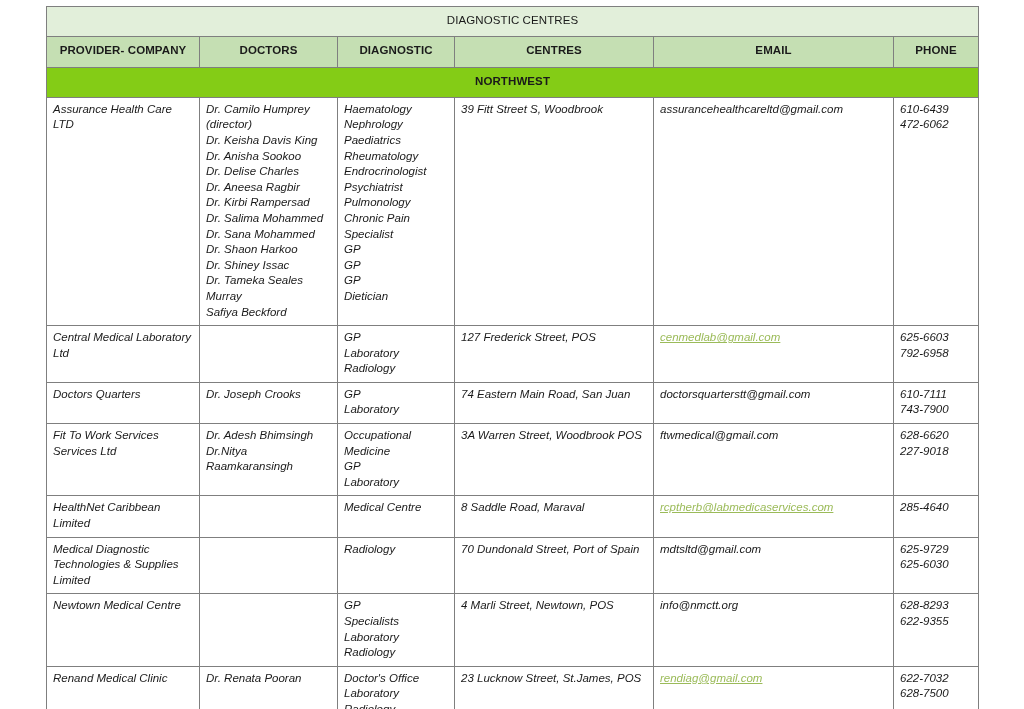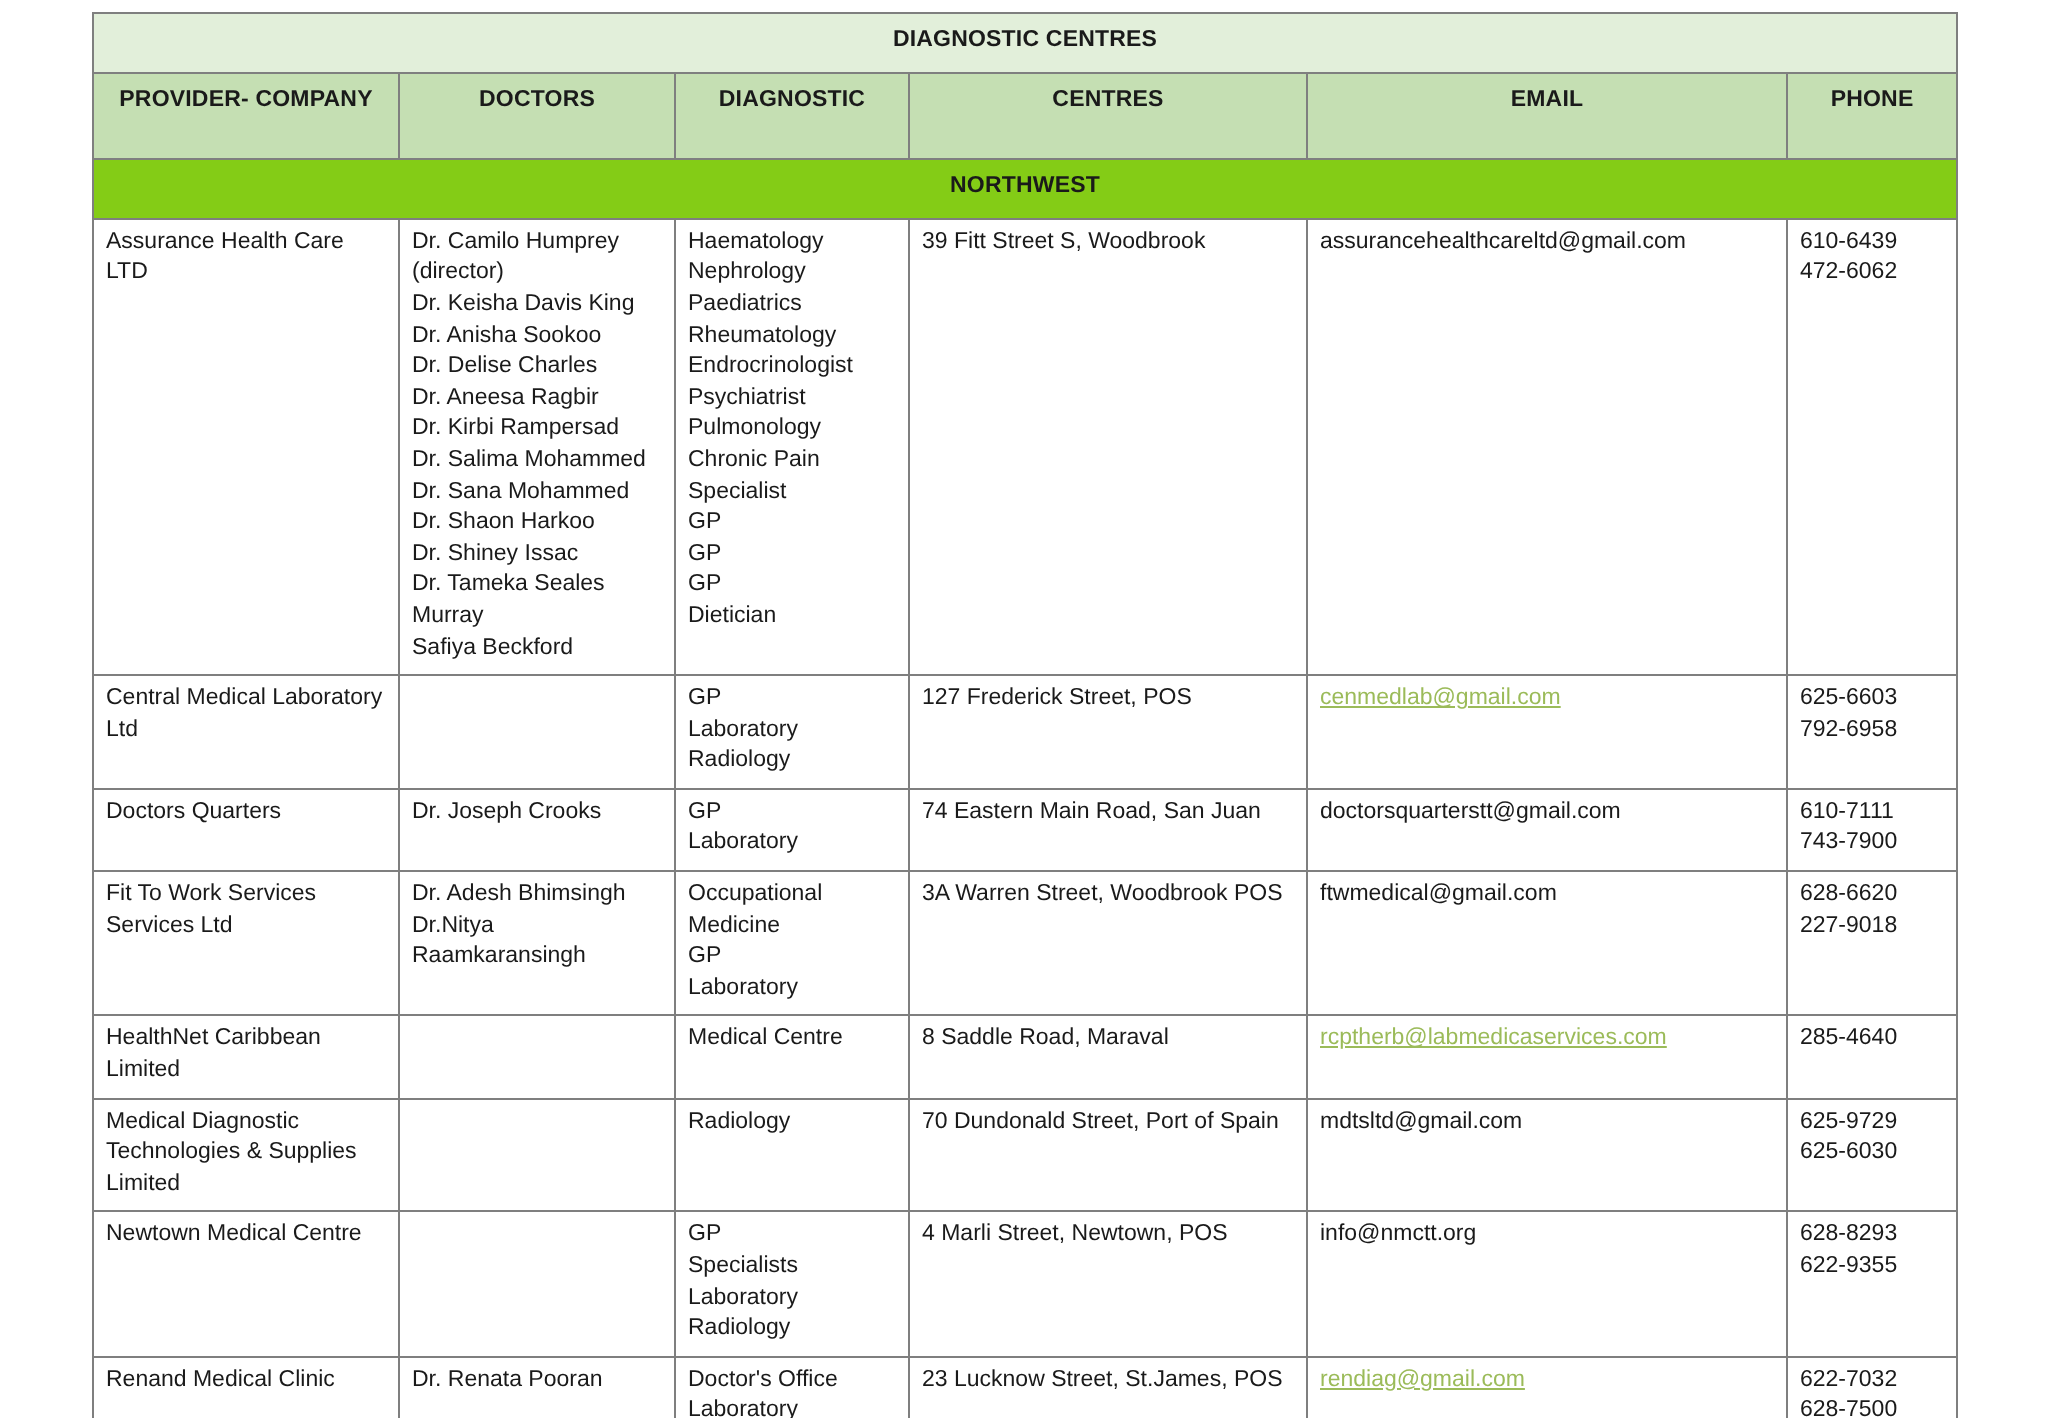--- a/index.html
+++ b/index.html
@@ -39,48 +39,49 @@
     font-weight: normal;
     line-height: 15.6px;
     word-wrap: break-word;
     overflow-wrap: break-word;
   }
 
   
   tr.title-row td {
     background: #e2efda;
     text-align: center;
-    font-weight: bold;
+    font-weight: normal;
     font-size: 11.5px;
     letter-spacing: 0.1px;
     padding-top: 6px;
     padding-bottom: 7px;
   }
   tr.colhead-row th {
     background: #c5dfb3;
     text-align: center;
     font-weight: bold;
     font-size: 11.5px;
     letter-spacing: 0.1px;
     padding-top: 6px;
-    padding-bottom: 21px;
+    padding-bottom: 9px;
   }
   tr.region-row td {
     background: #84cc16;
     text-align: center;
     font-weight: bold;
     font-size: 11.5px;
     letter-spacing: 0.1px;
     padding-top: 6px;
     padding-bottom: 7px;
   }
 
   
   tr.data-row td {
     background: #ffffff;
+    font-style: italic;
   }
   .multiline {
     white-space: pre-line;
   }
   a.email-link {
     color: #9bbb59;
     text-decoration: underline;
     text-decoration-color: #9bbb59;
   }
   .email-plain {

